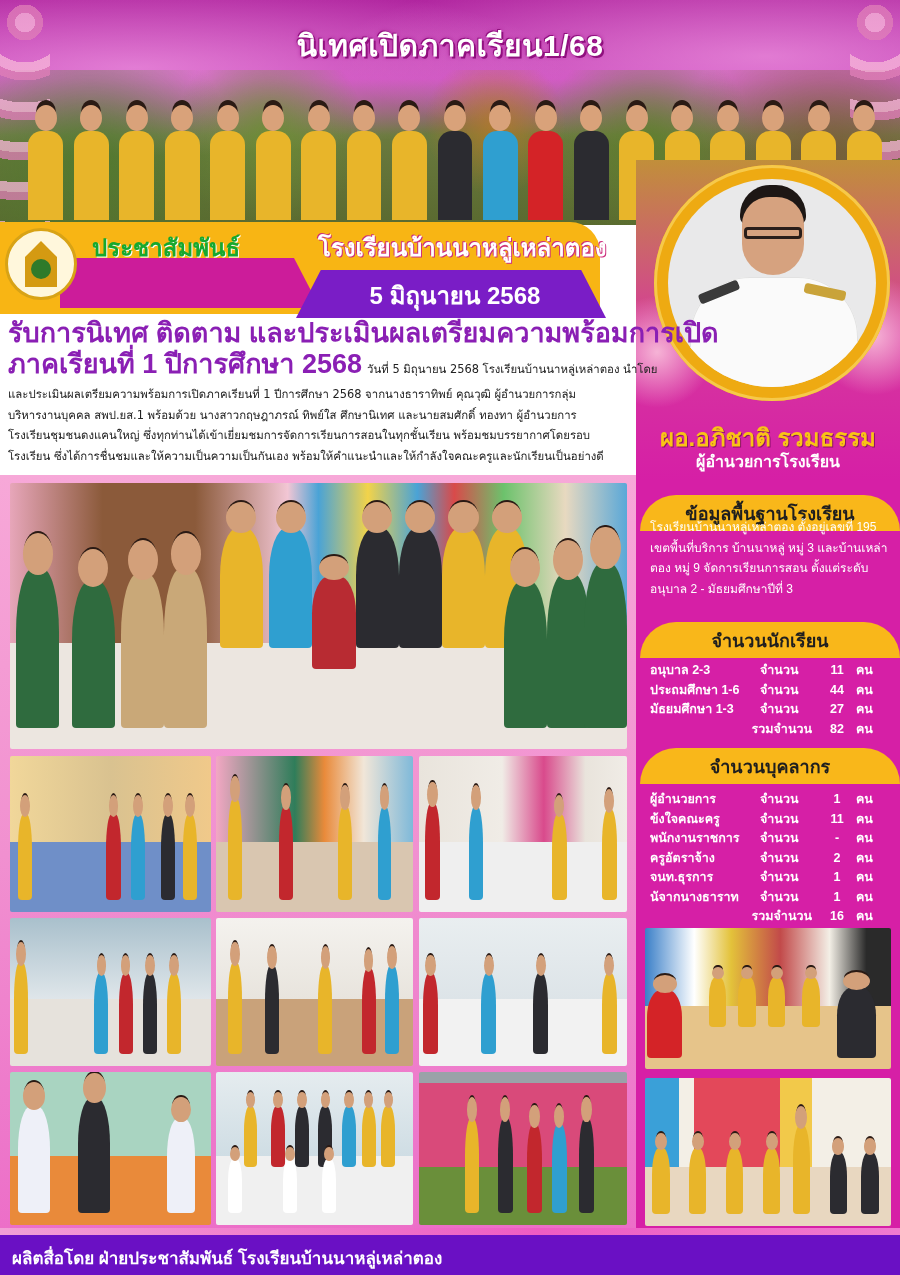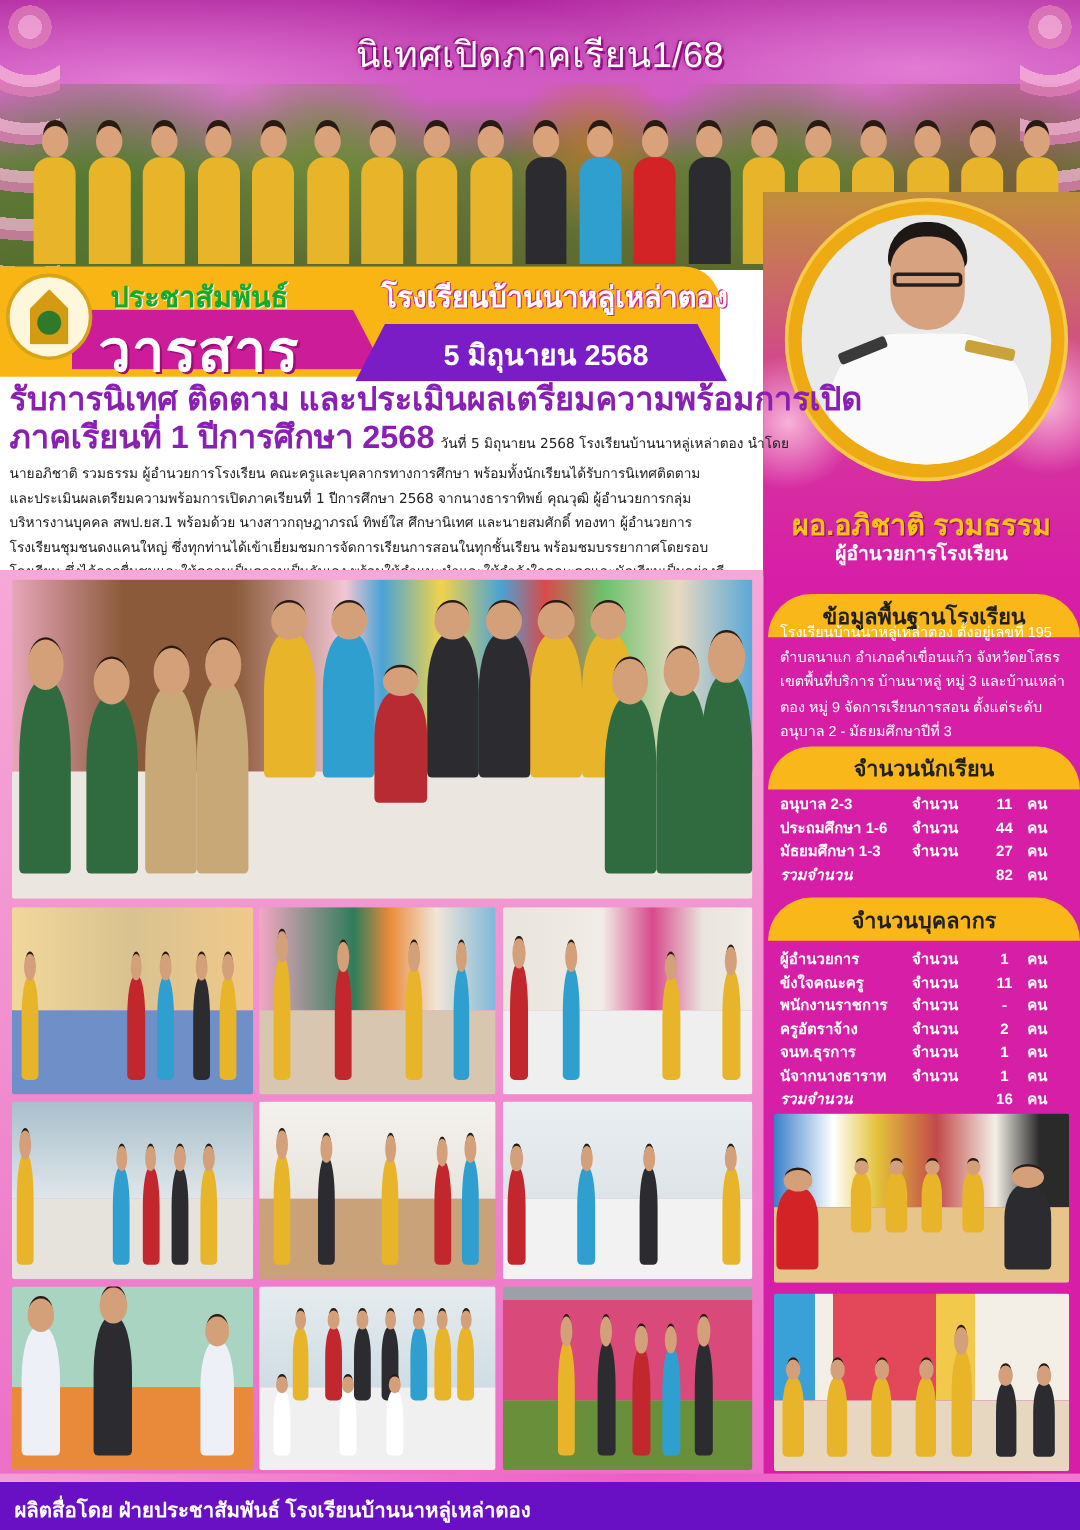--- a/index.html
+++ b/index.html
@@ -32,21 +32,21 @@
   }
   .banner .flower-left, .banner .flower-right {
     position: absolute; top: 0; width: 50px; height: 225px;
     background: repeating-radial-gradient(circle at 50% 10%, #f7b6d8 0 10px, #e07fb8 10px 18px, transparent 18px 40px);
     opacity: 0.75;
   }
   .banner .flower-left { left: 0; }
   .banner .flower-right { right: 0; }
   .banner-title {
     position: absolute; top: 22px; left: 0; width: 900px; text-align: center;
-    font-family: "Liberation Sans", sans-serif; font-weight: normal;
+    font-family: "Liberation Sans", sans-serif; font-weight: bold;
     font-size: 30px; color: #ffffff; letter-spacing: 0.5px;
     text-shadow: 0 0 4px #a0168e, 2px 2px 0 #8b0f7a, -1px -1px 0 #8b0f7a;
   }
   .people-row {
     position: absolute; left: 25px; top: 95px; width: 860px; height: 125px;
     display: flex; align-items: flex-end; gap: 4px;
   }
   .person {
     flex: 1; height: 100%; position: relative;
   }
@@ -227,21 +227,21 @@
   .stat-table {
     position: absolute; left: 650px; width: 240px;
     font-family: "Liberation Sans", sans-serif; font-weight: bold;
     font-size: 12.5px; color: #ffffff;
   }
   .stat-row { display: flex; height: 19.5px; line-height: 19.5px; white-space: nowrap; }
   .stat-row .c1 { width: 110px; }
   .stat-row .c2 { width: 62px; }
   .stat-row .c3 { width: 30px; text-align: center; }
   .stat-row .c4 { width: 30px; padding-left: 4px; }
-  .stat-row.total .c1 { width: 172px; padding-right: 10px; font-style: italic; }
+  .stat-row.total .c1 { width: 172px; text-align: right; padding-right: 10px; }
   .staff .stat-row { height: 19.5px; line-height: 19.5px; }
 
   
   .footer {
     position: absolute; left: 0; top: 1235px; width: 900px; height: 40px;
     background: #6a10c4;
   }
   .footer-text {
     position: absolute; left: 12px; top: 9px;
     font-family: "Liberation Sans", sans-serif; font-weight: bold;
@@ -348,21 +348,20 @@
 
   <div class="title-band">
     <div class="yellow"></div>
     <div class="magenta"></div>
     <div class="purple"></div>
     <div class="logo">
         <div class="inner"></div>
       </div>
     <div class="pr-label">ประชาสัมพันธ์</div>
     <div class="school-label">โรงเรียนบ้านนาหลู่เหล่าตอง</div>
-    <div class="journal-label">วารสาร</div>
     <div class="date-label">5 มิถุนายน 2568</div>
   </div>
 
   <div class="portrait-ring"></div>
   <div class="portrait">
     <div class="uniform"></div>
     <div class="epaulet-l"></div>
     <div class="epaulet-r"></div>
     <div class="hair"></div>
     <div class="face"></div>
@@ -371,21 +370,20 @@
   <div class="dir-name">ผอ.อภิชาติ รวมธรรม</div>
   <div class="dir-title">ผู้อำนวยการโรงเรียน</div>
 
   <div class="article">
     <div class="headline1">รับการนิเทศ ติดตาม และประเมินผลเตรียมความพร้อมการเปิด</div>
     <div class="headline2">
       <span class="hl">ภาคเรียนที่ 1 ปีการศึกษา 2568</span>
       <span class="lead">วันที่ 5 มิถุนายน 2568 โรงเรียนบ้านนาหลู่เหล่าตอง นำโดย</span>
     </div>
     <div class="body-text">
-      <p>นายอภิชาติ รวมธรรม ผู้อำนวยการโรงเรียน คณะครูและบุคลากรทางการศึกษา พร้อมทั้งนักเรียนได้รับการนิเทศติดตาม</p>
       <p>และประเมินผลเตรียมความพร้อมการเปิดภาคเรียนที่ 1 ปีการศึกษา 2568 จากนางธาราทิพย์ คุณวุฒิ ผู้อำนวยการกลุ่ม</p>
       <p>บริหารงานบุคคล สพป.ยส.1 พร้อมด้วย นางสาวกฤษฎาภรณ์ ทิพย์ใส ศึกษานิเทศ และนายสมศักดิ์ ทองทา ผู้อำนวยการ</p>
       <p>โรงเรียนชุมชนดงแคนใหญ่   ซึ่งทุกท่านได้เข้าเยี่ยมชมการจัดการเรียนการสอนในทุกชั้นเรียน พร้อมชมบรรยากาศโดยรอบ</p>
       <p>โรงเรียน ซึ่งได้การชื่นชมและให้ความเป็นความเป็นกันเอง พร้อมให้คำแนะนำและให้กำลังใจคณะครูและนักเรียนเป็นอย่างดี</p>
     </div>
   </div>
 
   <div class="photos-bg"></div>
 
   <div class="photo" style="left:10px;top:483px;width:617px;height:266px;">
@@ -509,21 +507,20 @@
     <div class="fig" style="left:33%;background:#e8b52a;height:45%"></div>
     <div class="fig" style="left:48%;background:#e8b52a;height:45%"></div>
     <div class="fig" style="left:60%;background:#e8b52a;height:60%"></div>
     <div class="fig" style="left:75%;background:#2b2b30;height:42%"></div>
     <div class="fig" style="left:88%;background:#2b2b30;height:42%"></div>
   </div>
 
   <div class="section-head" style="top:478px;margin-top:17px;">ข้อมูลพื้นฐานโรงเรียน</div>
   <div class="info-text">
     <div>โรงเรียนบ้านนาหลู่เหล่าตอง ตั้งอยู่เลขที่ 195</div>
-    <div>ตำบลนาแก อำเภอคำเขื่อนแก้ว จังหวัดยโสธร</div>
     <div>เขตพื้นที่บริการ บ้านนาหลู่ หมู่ 3 และบ้านเหล่า</div>
     <div>ตอง หมู่ 9 จัดการเรียนการสอน ตั้งแต่ระดับ</div>
     <div>อนุบาล 2 - มัธยมศึกษาปีที่ 3</div>
   </div>
 
   <div class="section-head" style="top:622px;">จำนวนนักเรียน</div>
   <div class="stat-table" style="top:661px;">
     <div class="stat-row">
       <span class="c1">อนุบาล 2-3</span>
       <span class="c2">จำนวน</span>

